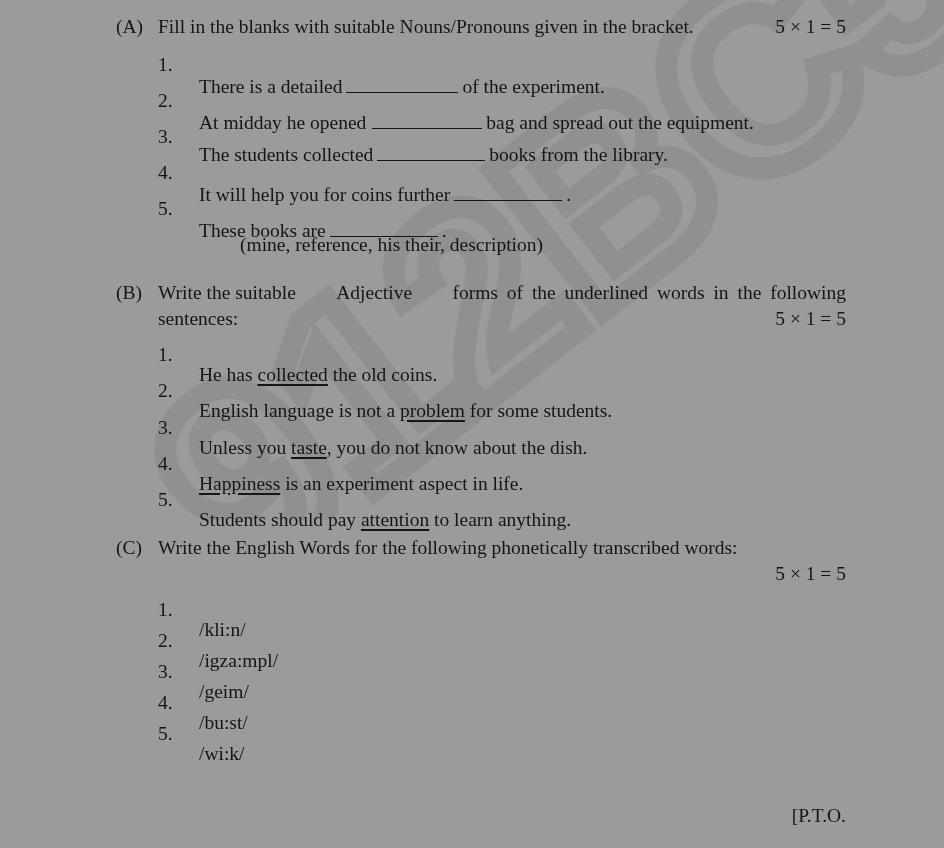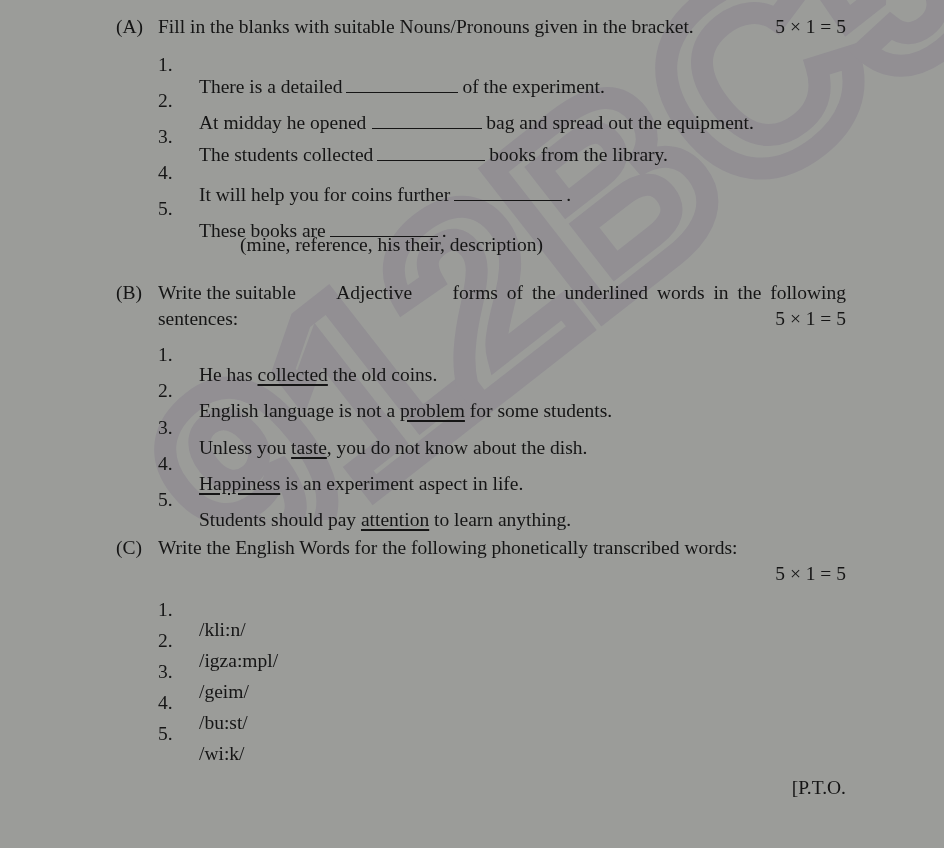--- a/index.html
+++ b/index.html
@@ -132,13 +132,13 @@
 
 <div class="line num" style="top:661px">3.</div>
 <div class="line item" style="top:661px">/geim/</div>
 
 <div class="line num" style="top:692px">4.</div>
 <div class="line item" style="top:692px">/bu:st/</div>
 
 <div class="line num" style="top:723px">5.</div>
 <div class="line item" style="top:723px">/wi:k/</div>
 
-<div class="line marks" style="top:777px">[P.T.O.</div>
+<div class="line marks" style="top:805px">[P.T.O.</div>
 
 </body></html>

